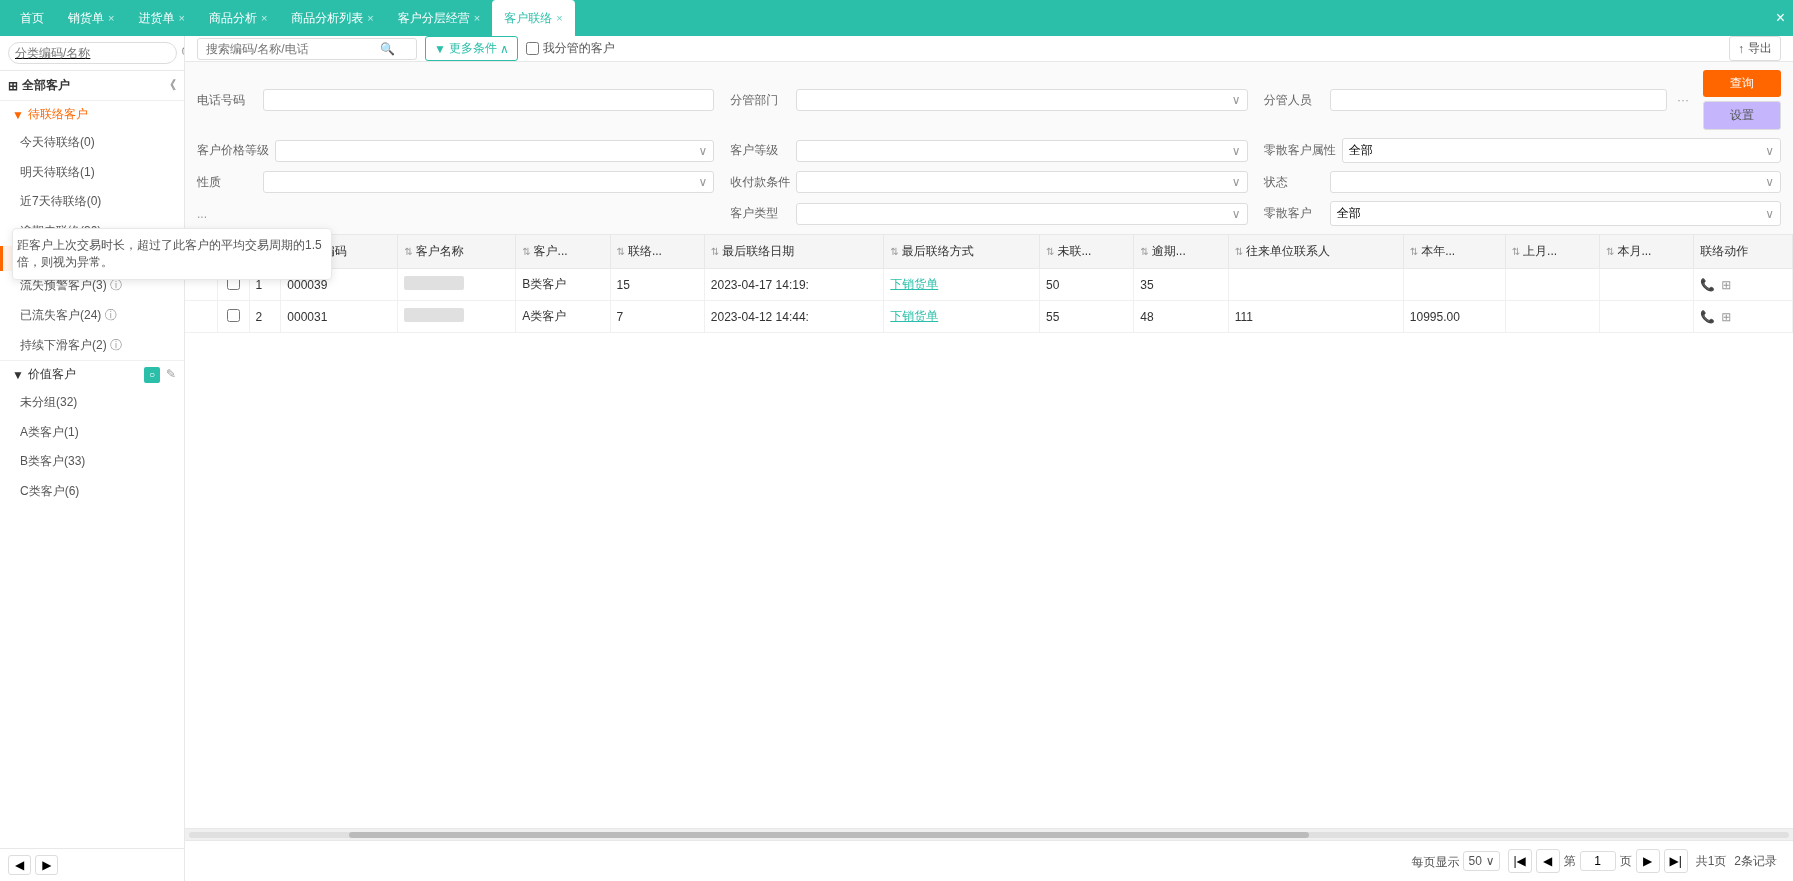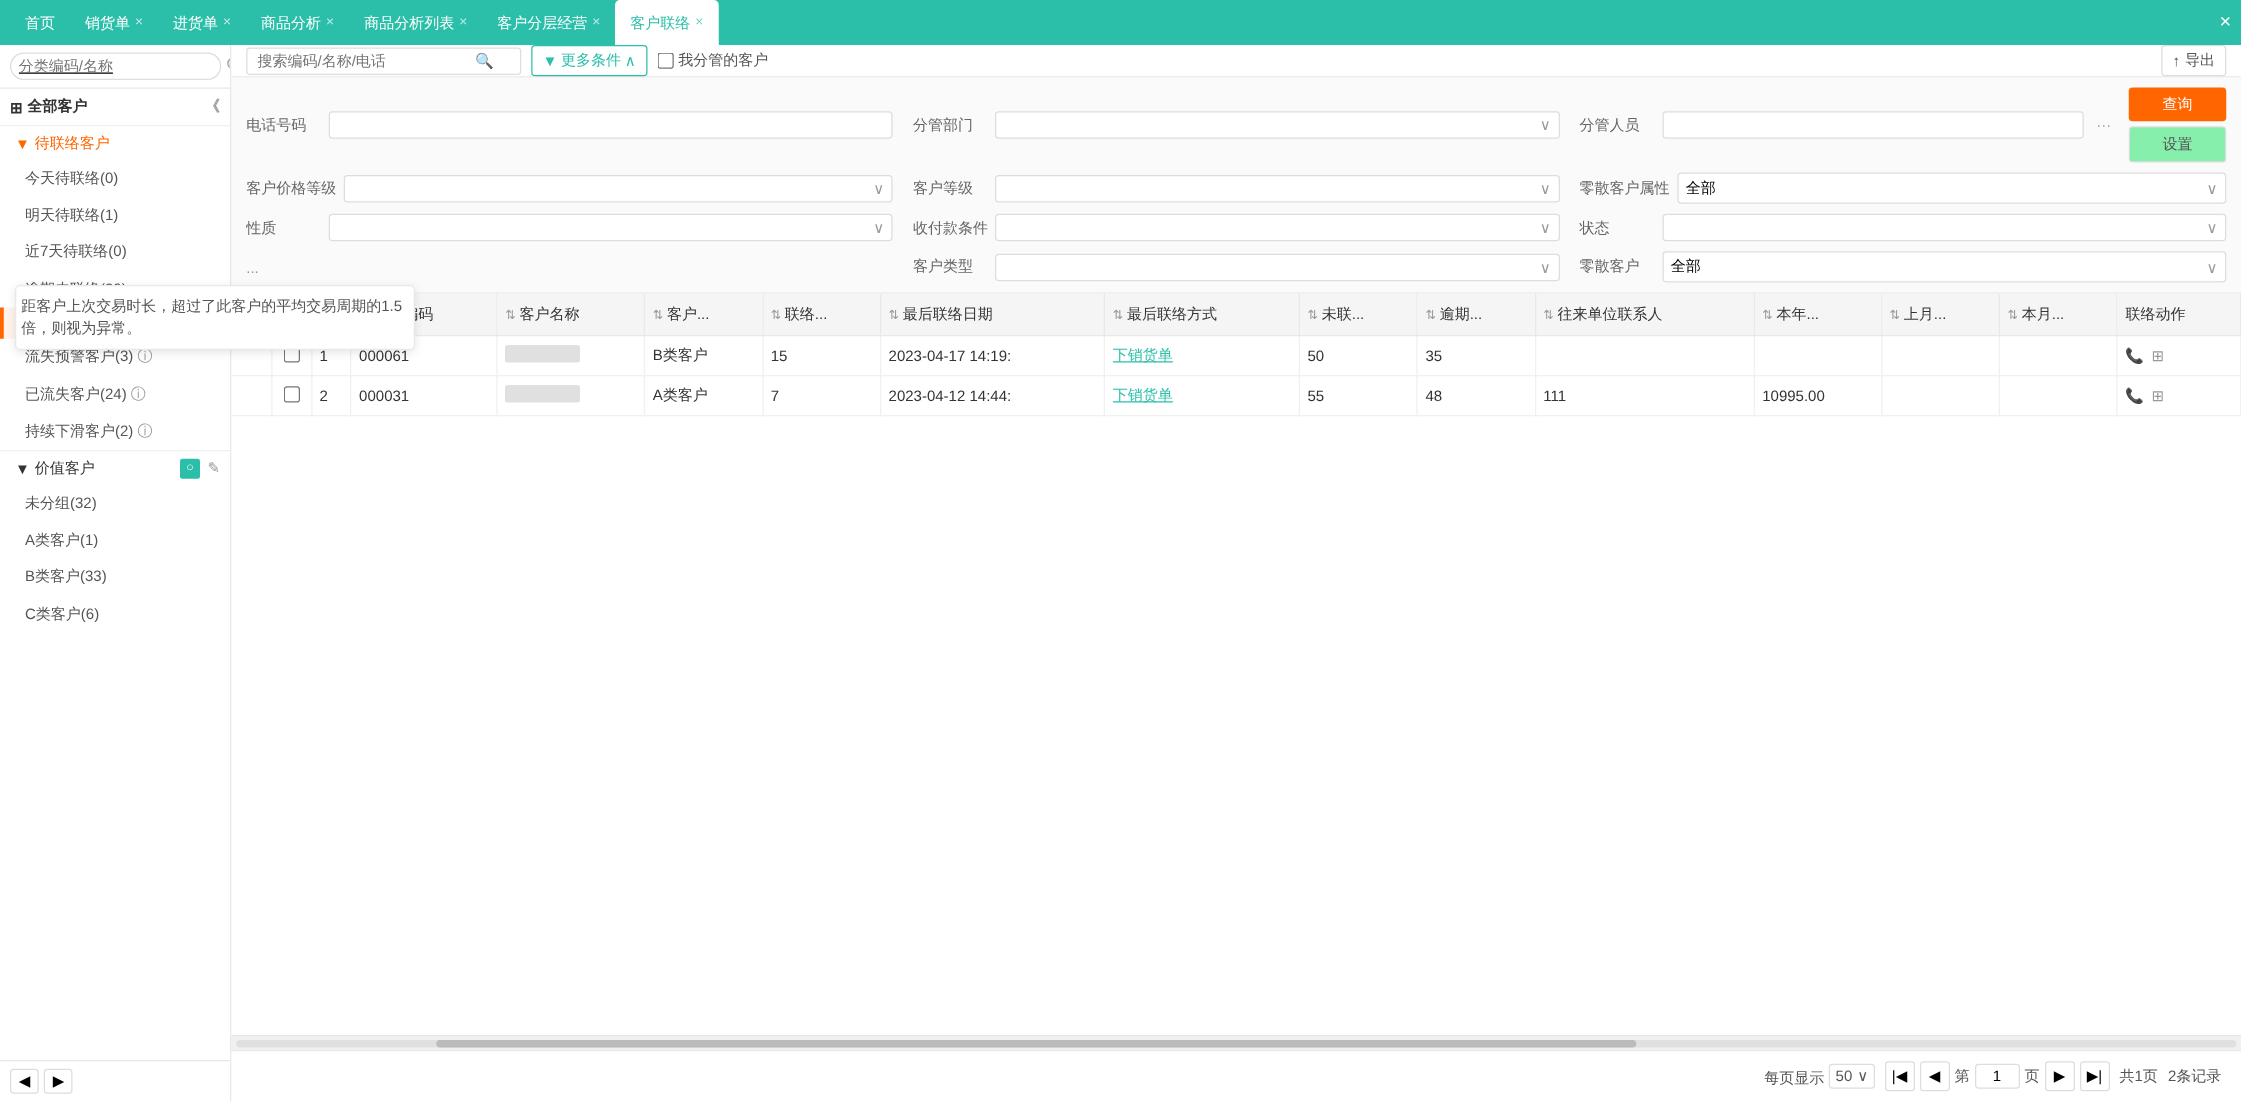--- a/index.html
+++ b/index.html
@@ -87,21 +87,21 @@
     .filter-select-wrap {
       flex: 1; border: 1px solid #ddd; border-radius: 3px; padding: 3px 6px;
       display: flex; align-items: center; justify-content: space-between; background: #fff; cursor: pointer;
     }
     .filter-select-wrap .arrow { color: #999; }
     .btn-query {
       background: #f60; color: #fff; border: none; border-radius: 3px; padding: 5px 27px;
       cursor: pointer; font-size: 12px;
     }
     .btn-settings {
-      background: #86efac; color: #555; border: 1px solid #ddd; border-radius: 3px; padding: 5px 16px;
+      background: #c4b5fd; color: #555; border: 1px solid #ddd; border-radius: 3px; padding: 5px 16px;
       cursor: pointer; font-size: 12px;
     }
 
     
     .table-area { flex: 1; overflow: auto; background: #fff; }
     table { width: 100%; border-collapse: collapse; }
     thead tr { background: #f5f5f5; }
     th {
       padding: 8px 6px; text-align: left; border-bottom: 1px solid #e8e8e8;
       border-right: 1px solid #e8e8e8; color: #333; font-weight: normal; white-space: nowrap;
@@ -406,21 +406,21 @@
             <th class="th-sort">上月...</th>
             <th class="th-sort">本月...</th>
             <th>联络动作</th>
           </tr>
         </thead>
         <tbody id="table-body">
         <tr>
       <td></td>
       <td class="check-col"><input type="checkbox" style=""></td>
       <td>1</td>
-      <td>000061</td>
+      <td>000039</td>
       <td><span style="display:inline-block;width:60px;height:14px;background:#e0e0e0;border-radius:2px;"></span></td>
       <td>B类客户</td>
       <td>15</td>
       <td>2023-04-17 14:19:</td>
       <td><span class="col-link">下销货单</span></td>
       <td>50</td>
       <td>35</td>
       <td></td>
       <td></td>
       <td></td>

